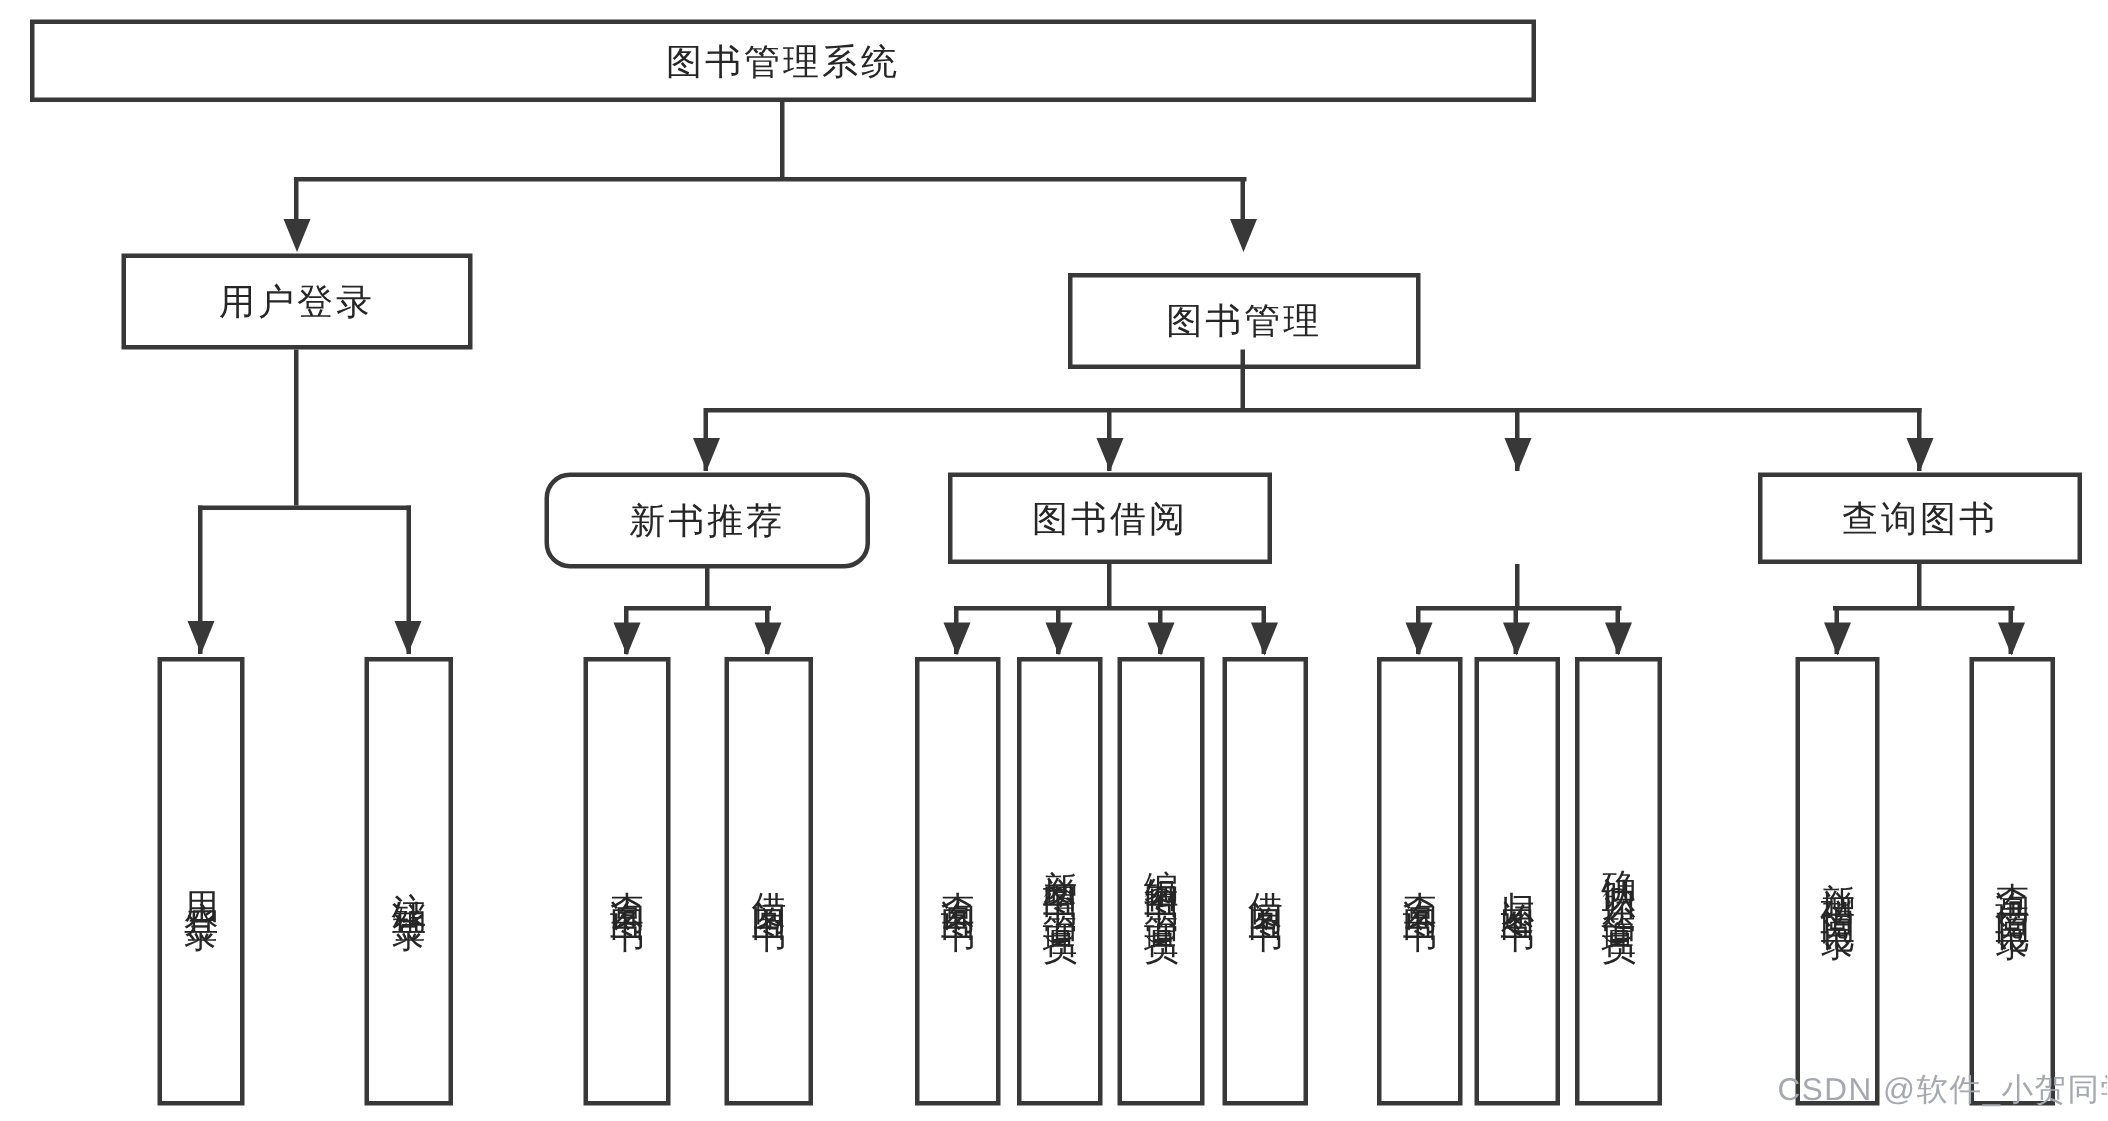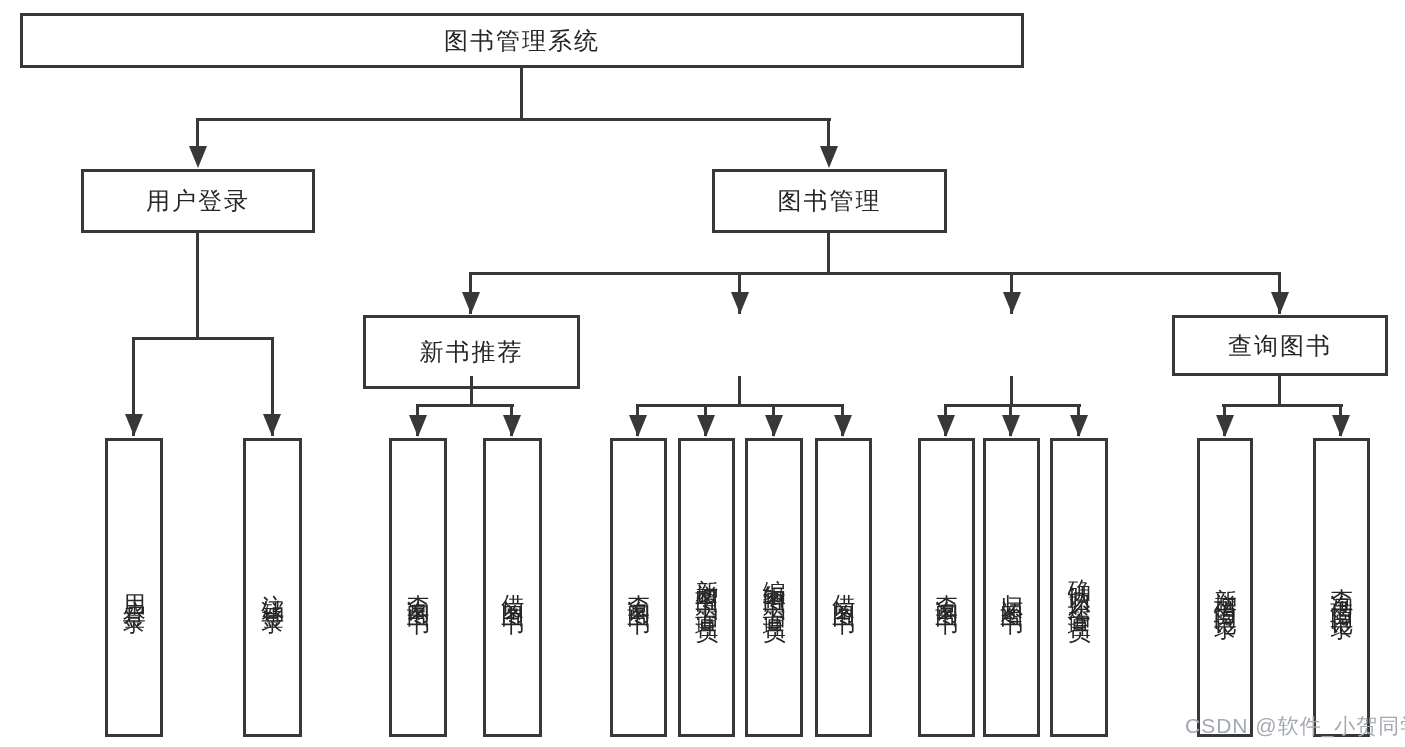--- a/index.html
+++ b/index.html
@@ -62,26 +62,29 @@
 
 <div id="stage">
 
   <div class="box" style="left:20px;top:13px;width:1004px;height:55px;">
     <span>图书管理系统</span>
   </div>
 
   <div class="box" style="left:81px;top:169px;width:234px;height:64px;">
     <span>用户登录</span>
   </div>
-  <div class="box" style="left:712px;top:169px;width:235px;height:64px;justify-content:center;">
+  <div class="box" style="left:712px;top:182px;width:235px;height:64px;justify-content:center;">
     <span>图书管理</span>
   </div>
 
-  <div class="box" style="left:363px;top:315px;width:217px;height:74px;">
+  <div class="box" style="left:363px;top:315px;width:217px;height:64px;border-radius:17px;">
     <span>新书推荐</span>
+  </div>
+  <div class="box" style="left:632px;top:315px;width:216px;height:61px;">
+    <span>图书借阅</span>
   </div>
   <div class="box" style="left:1172px;top:315px;width:216px;height:61px;">
     <span>查询图书</span>
   </div>
 
   <div class="box leaf" style="left:105px;top:438px;width:58px;height:299px;">
     <span class="vtext">用户登录</span>
   </div>
   <div class="box leaf" style="left:243px;top:438px;width:59px;height:299px;">
     <span class="vtext">注销登录</span>

